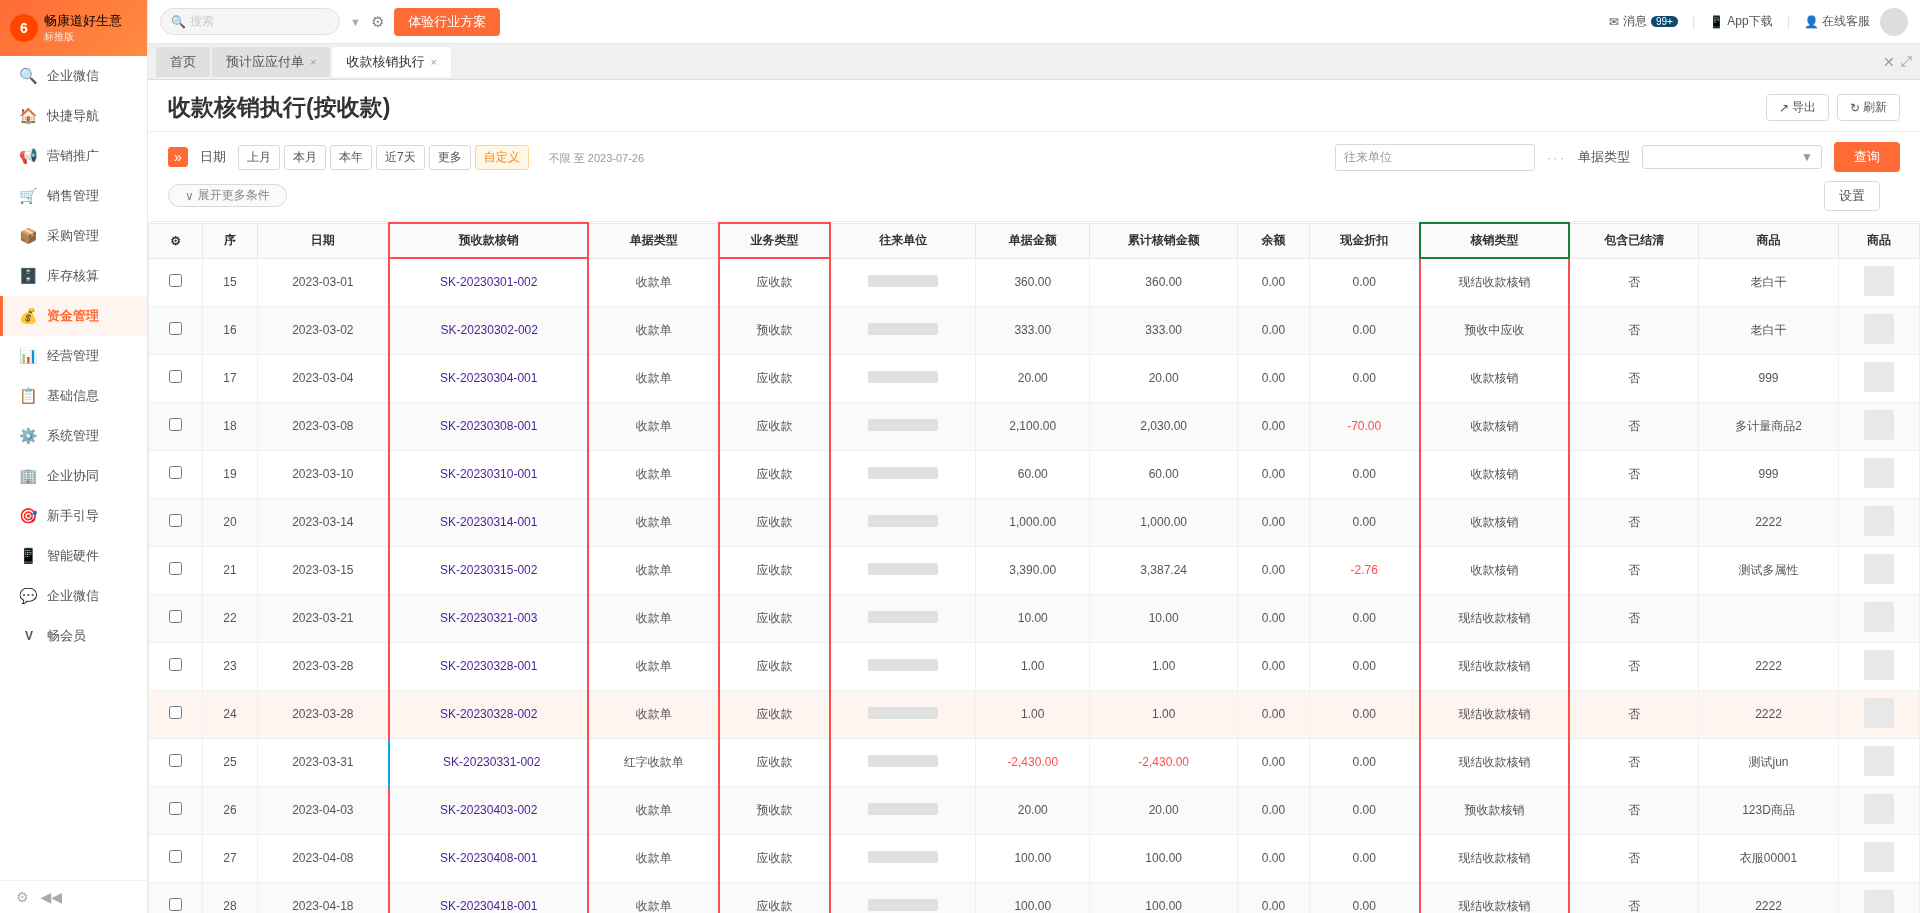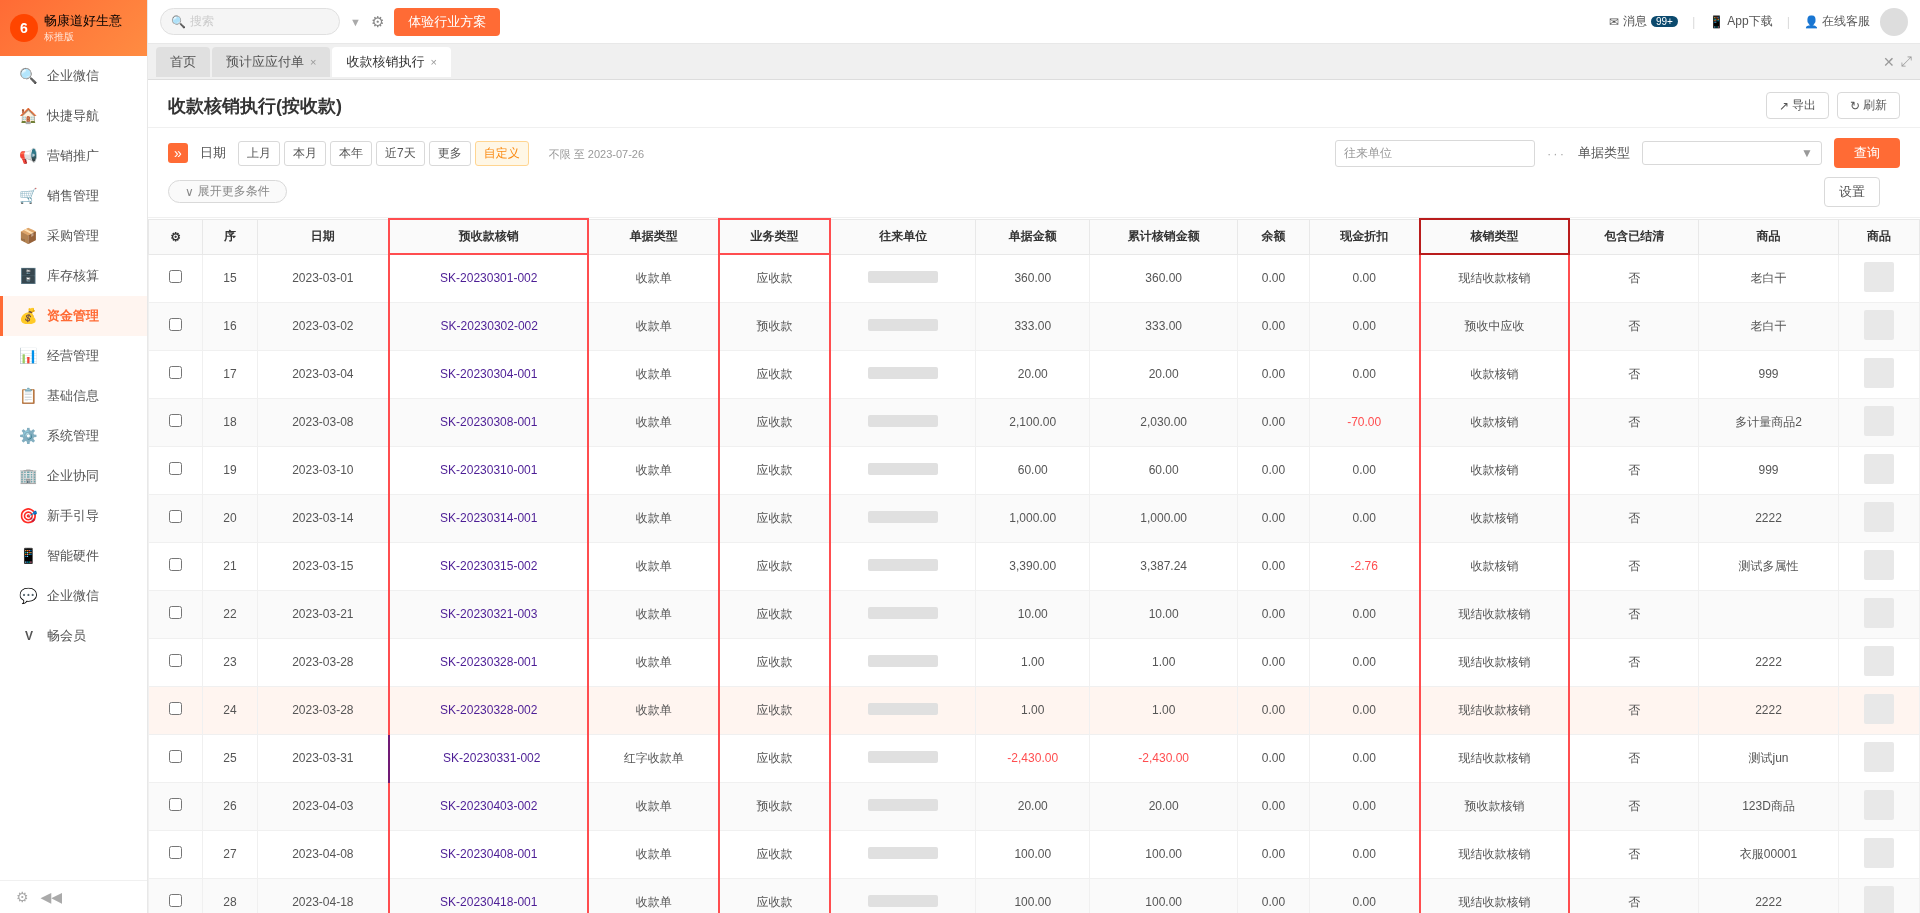--- a/index.html
+++ b/index.html
@@ -128,21 +128,21 @@
 
     
     .page { flex: 1; background: #fff; overflow: hidden; display: flex; flex-direction: column; }
 
     
     .page-header {
       padding: 12px 20px 8px;
       display: flex; align-items: center; justify-content: space-between;
       border-bottom: 1px solid #f0f0f0;
     }
-    .page-title { font-size: 18px; font-weight: bold; color: #333; }
+    .page-title { font-size: 23px; font-weight: bold; color: #333; }
     .page-actions { display: flex; gap: 8px; align-items: center; }
     .btn-export {
       border: 1px solid #d9d9d9;
       background: #fff;
       color: #555;
       border-radius: 4px;
       padding: 4px 12px;
       font-size: 12px;
       cursor: pointer;
       display: flex; align-items: center; gap: 3px;
@@ -463,21 +463,21 @@
             <th>序</th>
             <th>日期</th>
             <th style="border: 2px solid #ff4d4f; outline: none;">预收款核销</th>
             <th>单据类型</th>
             <th style="border: 2px solid #ff4d4f; outline: none;">业务类型</th>
             <th>往来单位</th>
             <th>单据金额</th>
             <th>累计核销金额</th>
             <th>余额</th>
             <th>现金折扣</th>
-            <th style="border: 2px solid #b91c1c; outline: none;">核销类型</th>
+            <th style="border: 2px solid #15803d; outline: none;">核销类型</th>
             <th>包含已结清</th>
             <th>商品</th>
             <th>商品</th>
           </tr>
         </thead>
         <tbody id="table-body">
         <tr>
       <td><input type="checkbox" style="width: 13px; height: 13px;"></td>
       <td>15</td>
       <td>2023-03-01</td>
@@ -644,21 +644,21 @@
       <td>0.00</td>
       <td style="border-left:2px solid #ff4d4f;border-right:2px solid #ff4d4f;">现结收款核销</td>
       <td>否</td>
       <td>2222</td>
       <td><span style="display:inline-block;width:30px;height:30px;background:#e8e8e8;border-radius:2px;"></span></td>
     </tr>
             <tr>
       <td><input type="checkbox" style="width: 13px; height: 13px;"></td>
       <td>25</td>
       <td>2023-03-31</td>
-      <td style="border-left:2px solid #701a75;border-right:2px solid #ff4d4f;padding-left:16px;"><span class="link">SK-20230331-002</span></td>
+      <td style="border-left:2px solid #0ea5e9;border-right:2px solid #ff4d4f;padding-left:16px;"><span class="link">SK-20230331-002</span></td>
       <td>红字收款单</td>
       <td style="border-left:2px solid #ff4d4f;border-right:2px solid #ff4d4f;">应收款</td>
       <td><span style="display:inline-block;width:70px;height:12px;background:#e0e0e0;border-radius:2px;"></span></td>
       <td style="color:#ff4d4f;">-2,430.00</td>
       <td style="color:#ff4d4f;">-2,430.00</td>
       <td>0.00</td>
       <td>0.00</td>
       <td style="border-left:2px solid #ff4d4f;border-right:2px solid #ff4d4f;">现结收款核销</td>
       <td>否</td>
       <td>测试jun</td>

